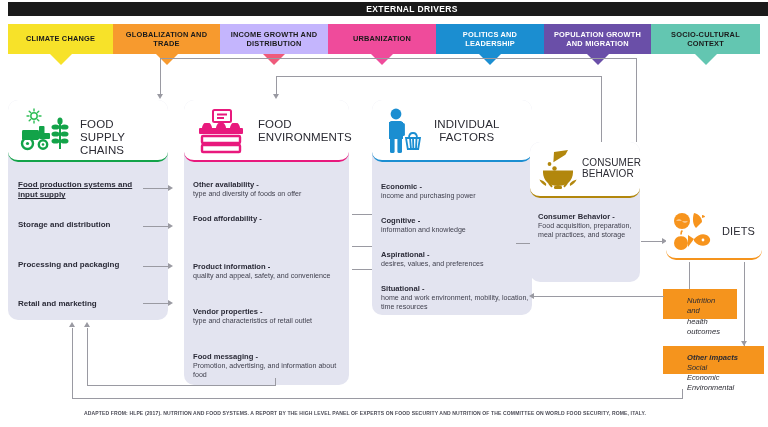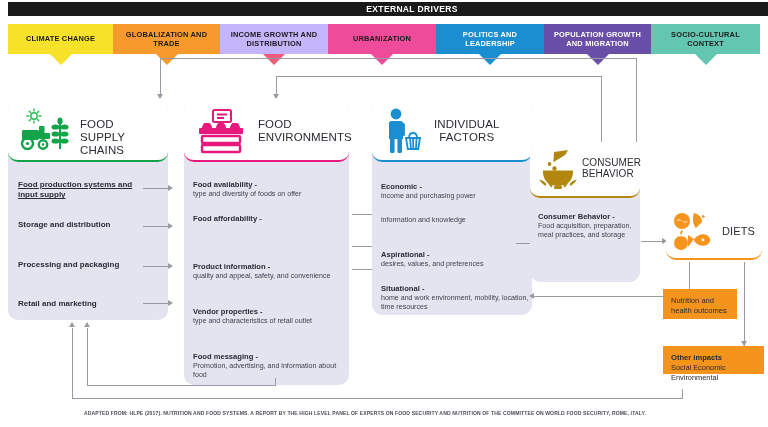--- a/index.html
+++ b/index.html
@@ -50,21 +50,21 @@
   .phead .ttl{
     font-size:11.5px;font-weight:400;color:#2b2b33;line-height:1.12;letter-spacing:.1px;
   }
   .pbody{position:absolute;box-sizing:border-box;}
   .itm{margin-bottom:6px;}
   .itm .b{font-size:7.6px;font-weight:700;color:#2b2b38;display:block;line-height:1.3;}
   .itm .d{font-size:7.1px;font-weight:400;color:#3f3f4c;display:block;line-height:1.34;}
   .simple{font-size:8px;font-weight:700;color:#2b2b38;line-height:1.3;}
 
   
-  .obox{position:absolute;background:#f5941d;box-sizing:border-box;padding:7px 8px;}
+  .obox{position:absolute;background:#f5941d;box-sizing:border-box;padding:7px 24px;font-style:italic;}
   .obox .t1{font-size:7.6px;font-weight:700;color:#2b2b33;display:block;line-height:1.32;}
   .obox .t2{font-size:7.4px;font-weight:400;color:#2b2b33;display:block;line-height:1.32;}
   .obox .plain{font-size:7.6px;font-weight:400;color:#2b2b33;display:block;line-height:1.35;}
 
   .footer{
     position:absolute;left:84px;top:410px;width:660px;
     font-size:5.05px;font-weight:700;letter-spacing:.12px;color:#4a4a55;line-height:1.2;
   }
   .ico{position:absolute;display:block;}
 </style>
@@ -206,21 +206,21 @@
         </g>
       </svg>
     </span>
     <span class="ttl" style="position:absolute;left:74px;top:18px;">
       <span>FOOD</span><br>
       <span>ENVIRONMENTS</span>
     </span>
   </div>
   <div class="pbody" id="fe-body" style="left:184px;top:172px;width:165px;padding:0 9px;">
       <div class="itm" style="position: absolute; left: 9px; top: 8px; width: 150px;">
-        <span class="b">Food availability -</span>
+        <span class="b">Other availability -</span>
         <span class="d">type and diversity of foods on offer</span>
       </div>
       <div class="itm" style="position: absolute; left: 9px; top: 42px; width: 150px;">
         <span class="b">Food affordability -</span>
       </div>
       <div class="itm" style="position: absolute; left: 9px; top: 90px; width: 150px;">
         <span class="b">Product information  -</span>
         <span class="d">quality and appeal, safety, and convenience</span>
       </div>
       <div class="itm" style="position: absolute; left: 9px; top: 135px; width: 150px;">
@@ -264,20 +264,21 @@
       <span>INDIVIDUAL</span><br>
       <span>FACTORS</span>
     </span>
   </div>
   <div class="pbody" id="if-body" style="left:372px;top:174px;width:160px;padding:0 9px;">
       <div class="itm" style="position: absolute; left: 9px; top: 8px; width: 150px;">
         <span class="b">Economic -</span>
         <span class="d">income and purchasing power</span>
       </div>
       <div class="itm" style="position: absolute; left: 9px; top: 42px; width: 150px;">
+        <span class="b">Cognitive -</span>
         <span class="d">information and knowledge</span>
       </div>
       <div class="itm" style="position: absolute; left: 9px; top: 76px; width: 150px;">
         <span class="b">Aspirational -</span>
         <span class="d">desires, values, and preferences</span>
       </div>
       <div class="itm" style="position: absolute; left: 9px; top: 110px; width: 150px;">
         <span class="b">Situational -</span>
         <span class="d">home and work environment, mobility, location, time resources</span>
       </div>

